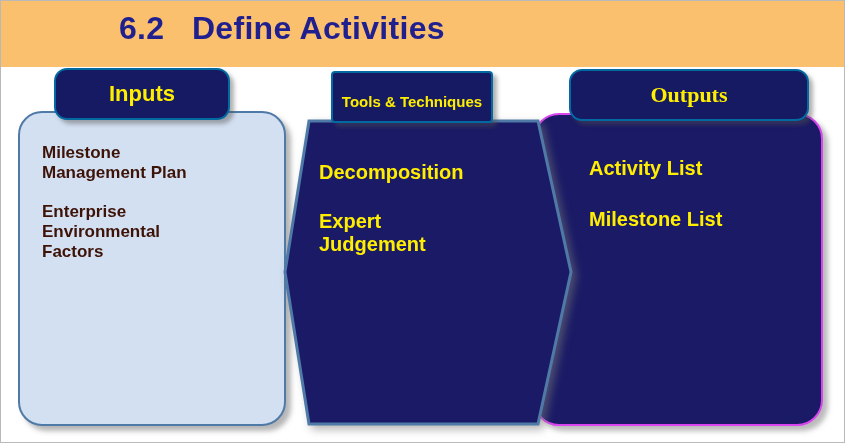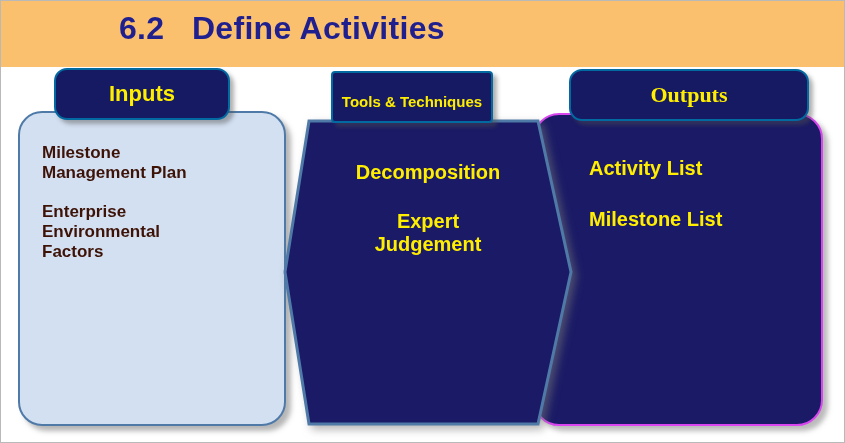--- a/index.html
+++ b/index.html
@@ -112,21 +112,20 @@
     left: 36px; top: 42px;
     width: 218px;
   }
   #tools-text .item {
     color: #ffee00;
     font-size: 20px;
     font-weight: bold;
     line-height: 1.16;
     margin-bottom: 26px;
     white-space: pre-line;
-    text-align: center;
   }
 
   
   #body-outputs {
     position: absolute;
     left: 532px; top: 112px; width: 290px; height: 313px;
     background: #1a1a66;
     border: 2px solid #d946ef;
     border-radius: 26px;
     box-sizing: border-box;

